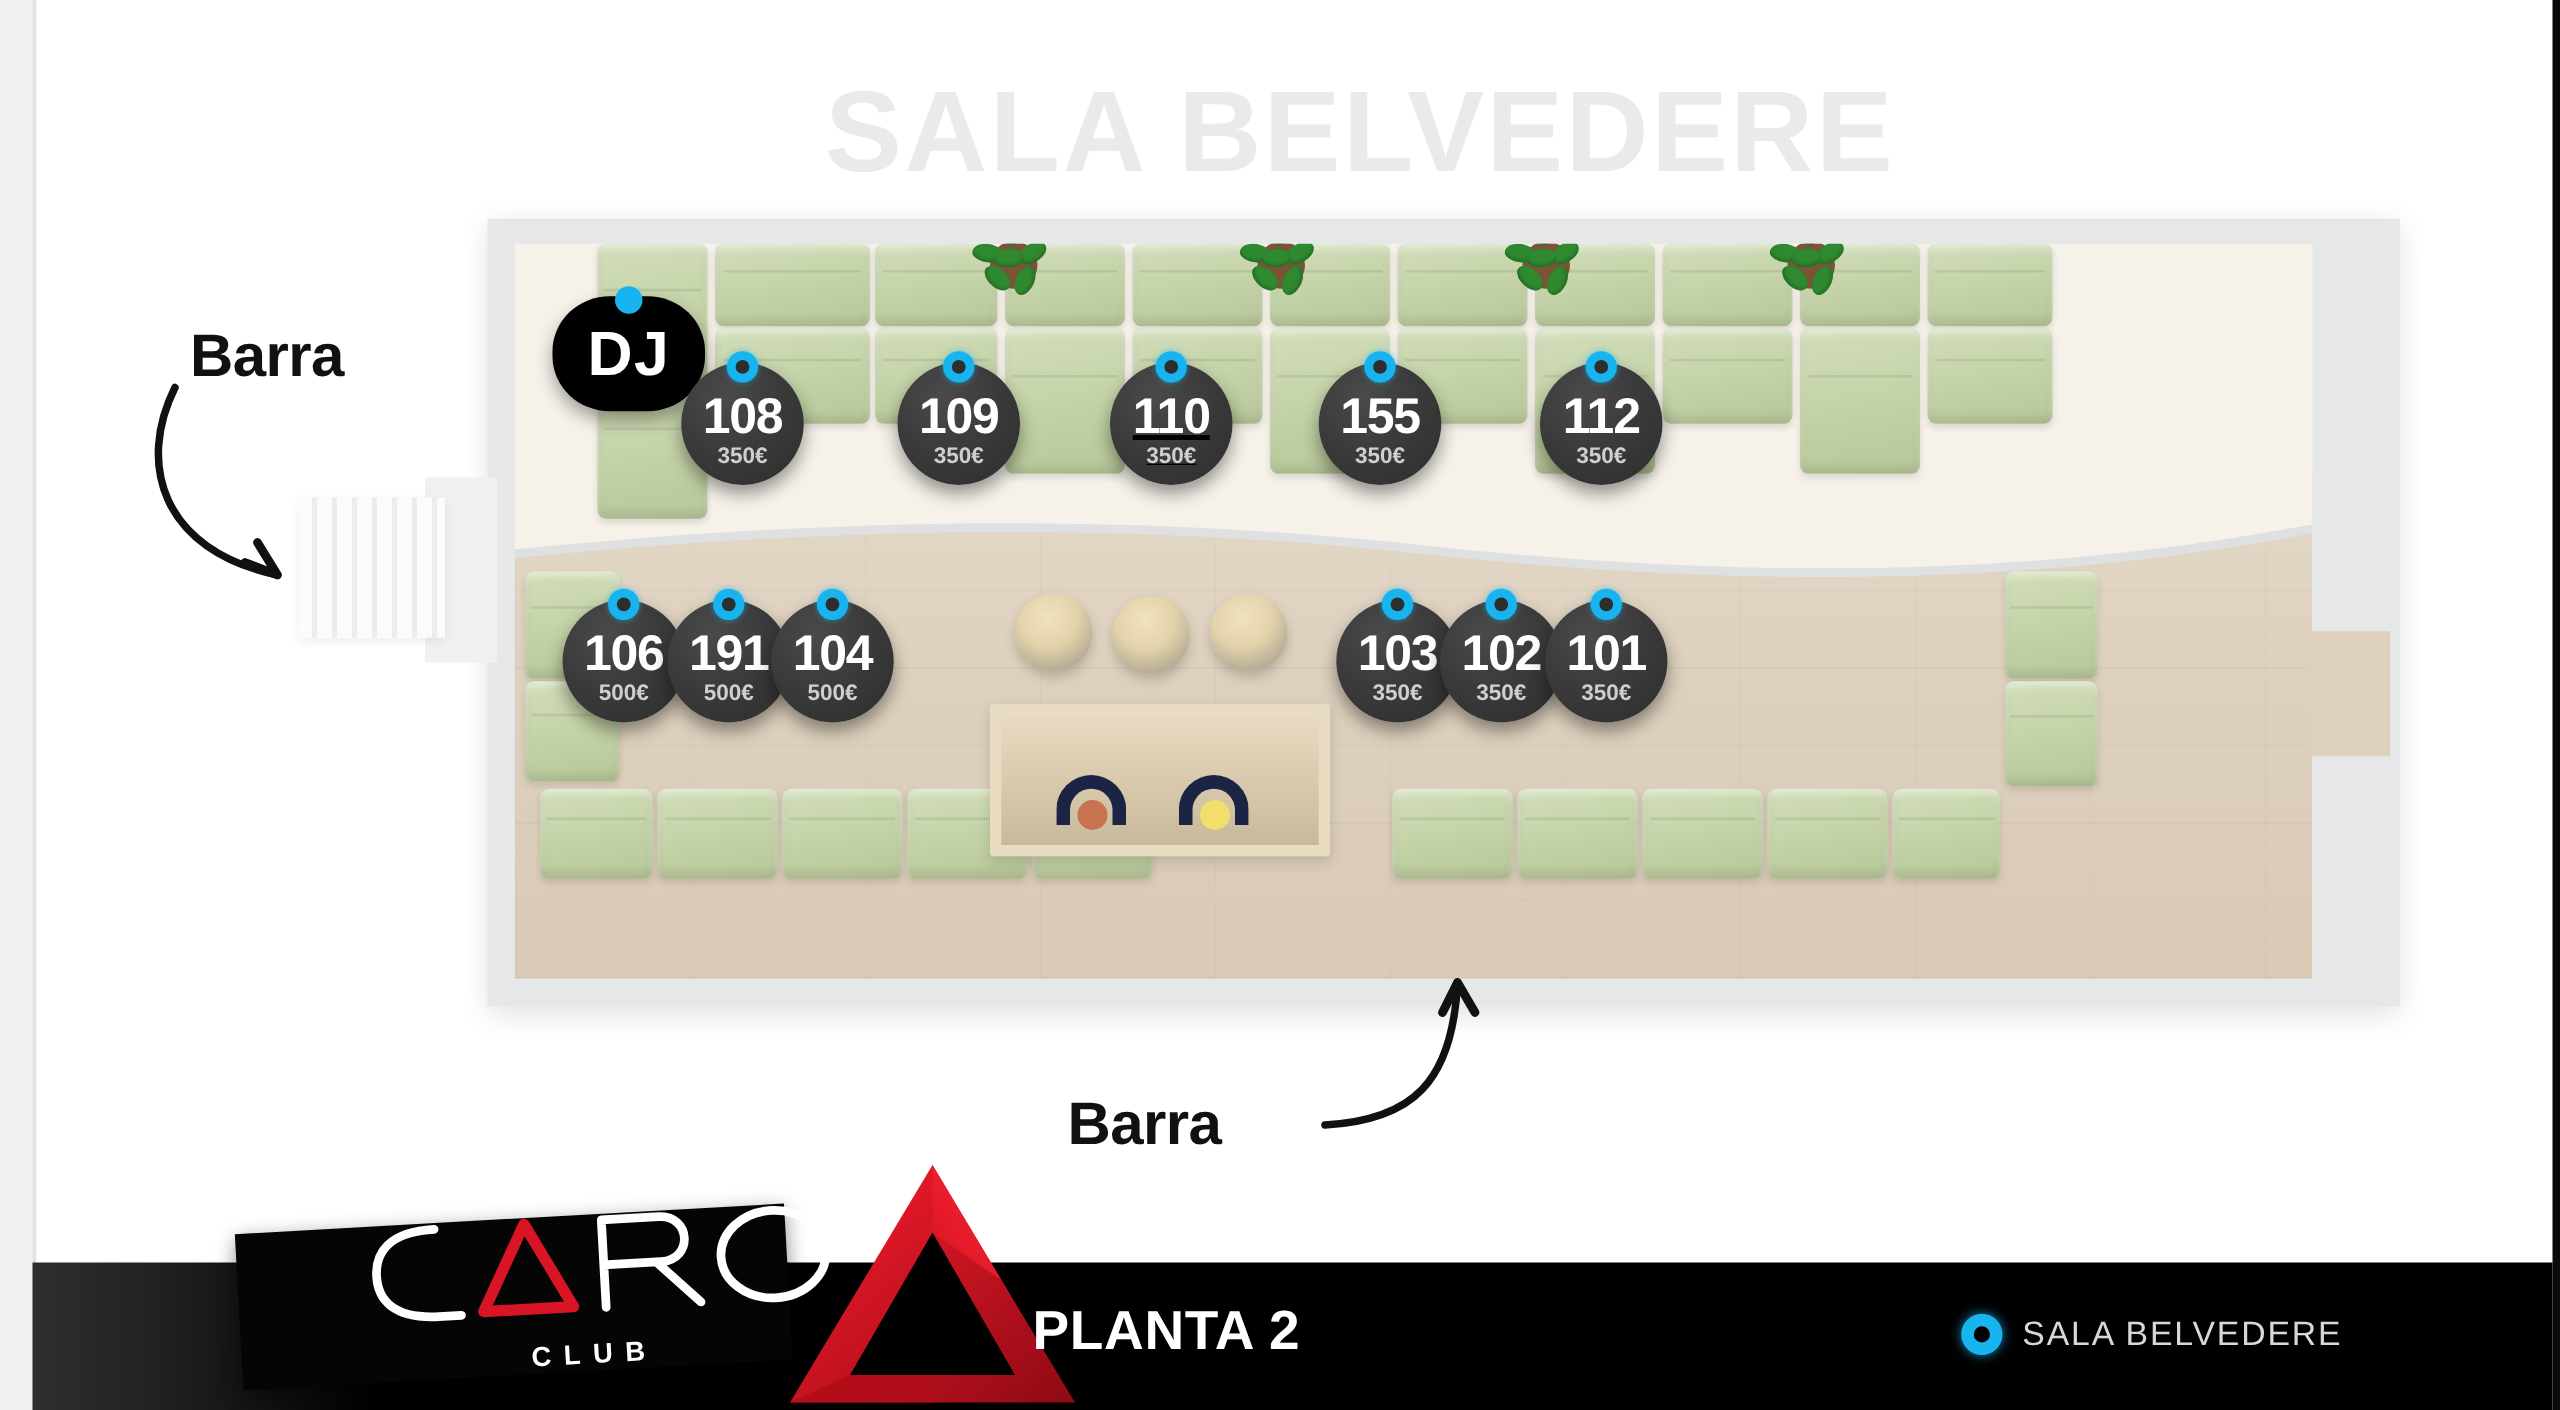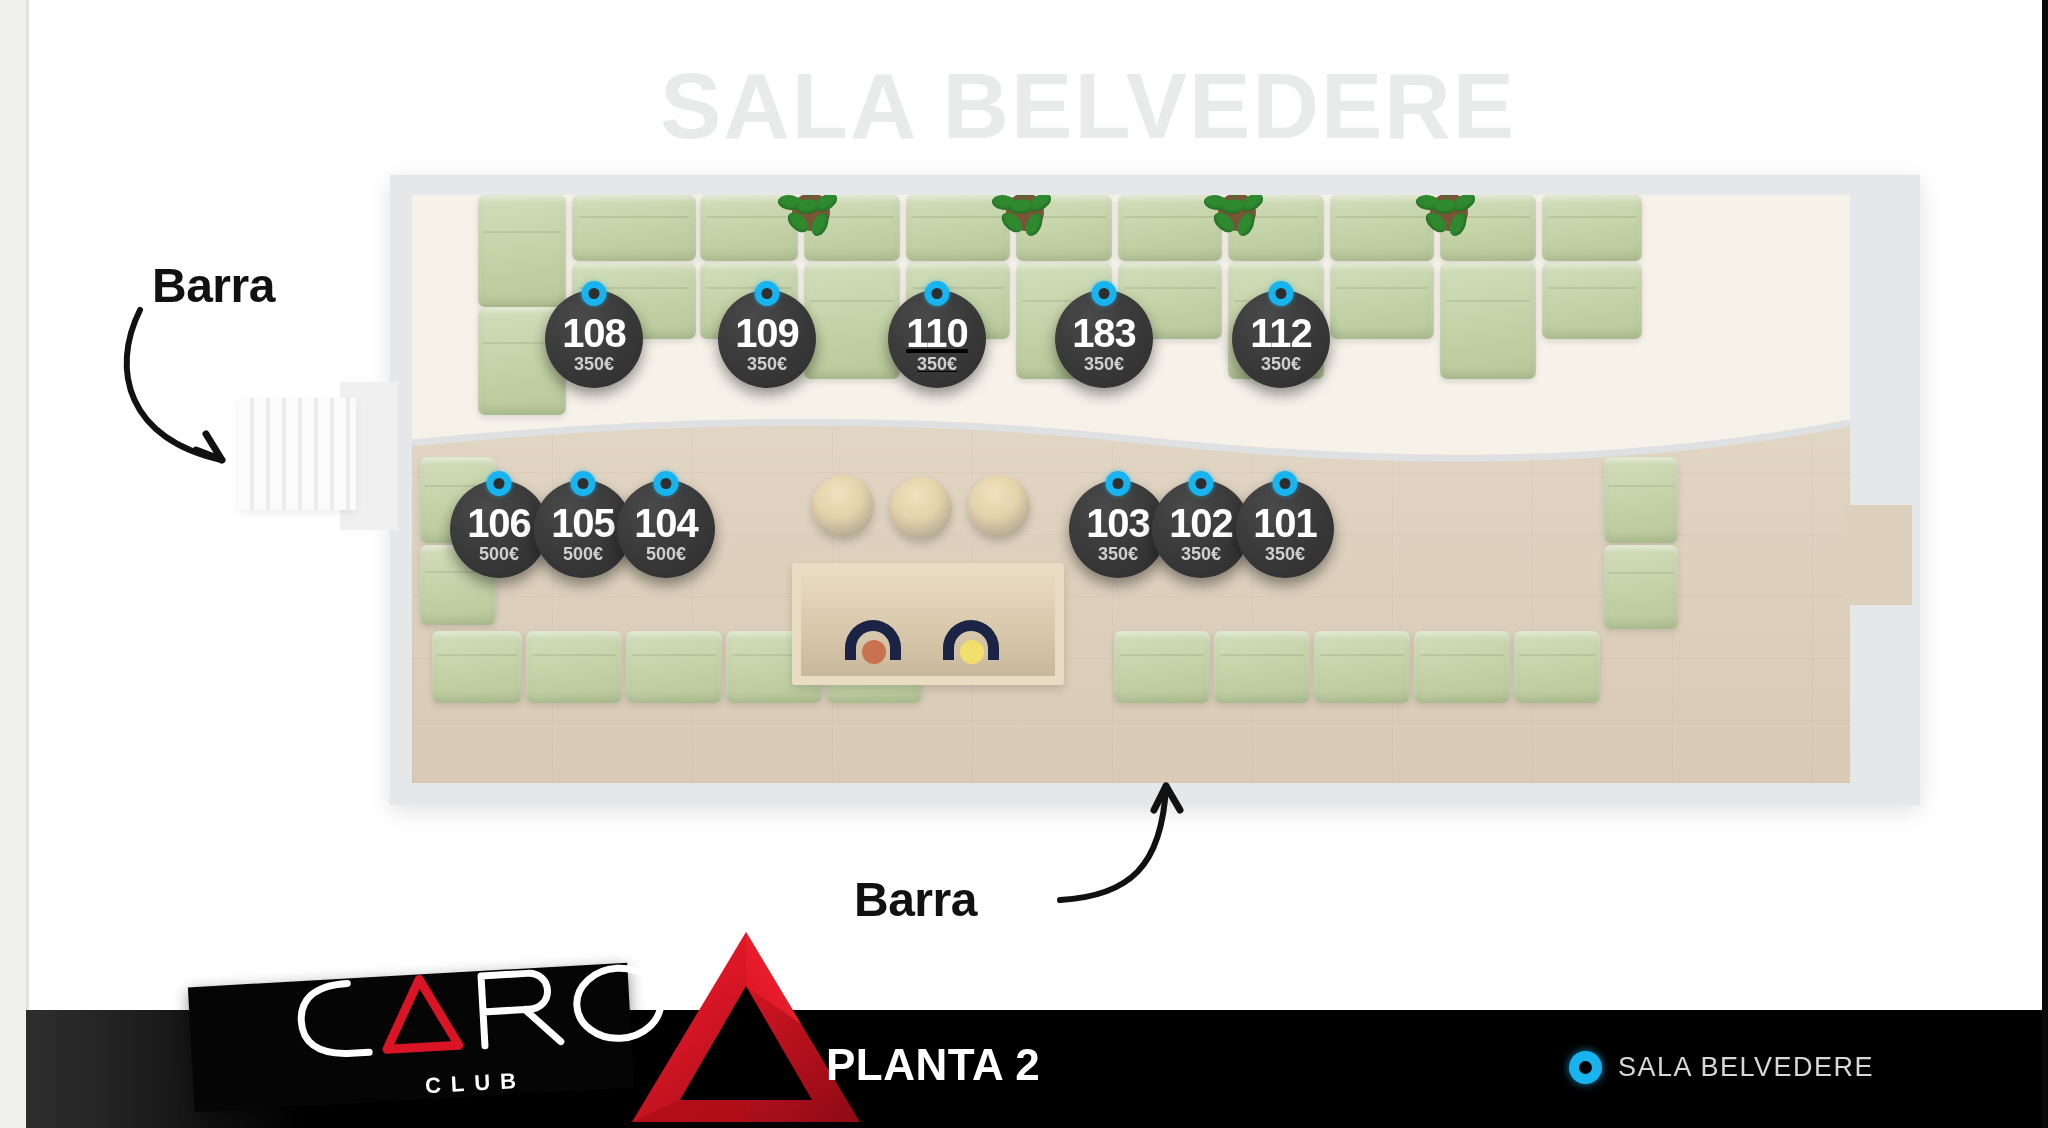--- a/index.html
+++ b/index.html
@@ -273,55 +273,59 @@
       </div>
 
     </div>
 
     <div class="alcove-floor"></div>
   </div>
 
   <div class="stairs-land"></div>
   <div class="stairs"></div>
 
+  <div class="dj">
+    <div class="djdot"></div>
+    <span>DJ</span>
+  </div>
 
   <div id="markers">
       <div class="marker" style="left: 545px; top: 290px;">
         <div class="dot"></div>
         <div class="num">108</div>
         <div class="price">350€</div>
       </div>
       <div class="marker" style="left: 718px; top: 290px;">
         <div class="dot"></div>
         <div class="num">109</div>
         <div class="price">350€</div>
       </div>
       <div class="marker" style="left: 888px; top: 290px; text-decoration: underline;">
         <div class="dot"></div>
         <div class="num">110</div>
         <div class="price">350€</div>
       </div>
       <div class="marker" style="left: 1055px; top: 290px;">
         <div class="dot"></div>
-        <div class="num">183</div>
+        <div class="num">155</div>
         <div class="price">350€</div>
       </div>
       <div class="marker" style="left: 1232px; top: 290px;">
         <div class="dot"></div>
         <div class="num">112</div>
         <div class="price">350€</div>
       </div>
       <div class="marker" style="left: 450px; top: 480px;">
         <div class="dot"></div>
         <div class="num">106</div>
         <div class="price">500€</div>
       </div>
       <div class="marker" style="left: 534px; top: 480px;">
         <div class="dot"></div>
-        <div class="num">105</div>
+        <div class="num">191</div>
         <div class="price">500€</div>
       </div>
       <div class="marker" style="left: 617px; top: 480px;">
         <div class="dot"></div>
         <div class="num">104</div>
         <div class="price">500€</div>
       </div>
       <div class="marker" style="left: 1069px; top: 480px;">
         <div class="dot"></div>
         <div class="num">103</div>

